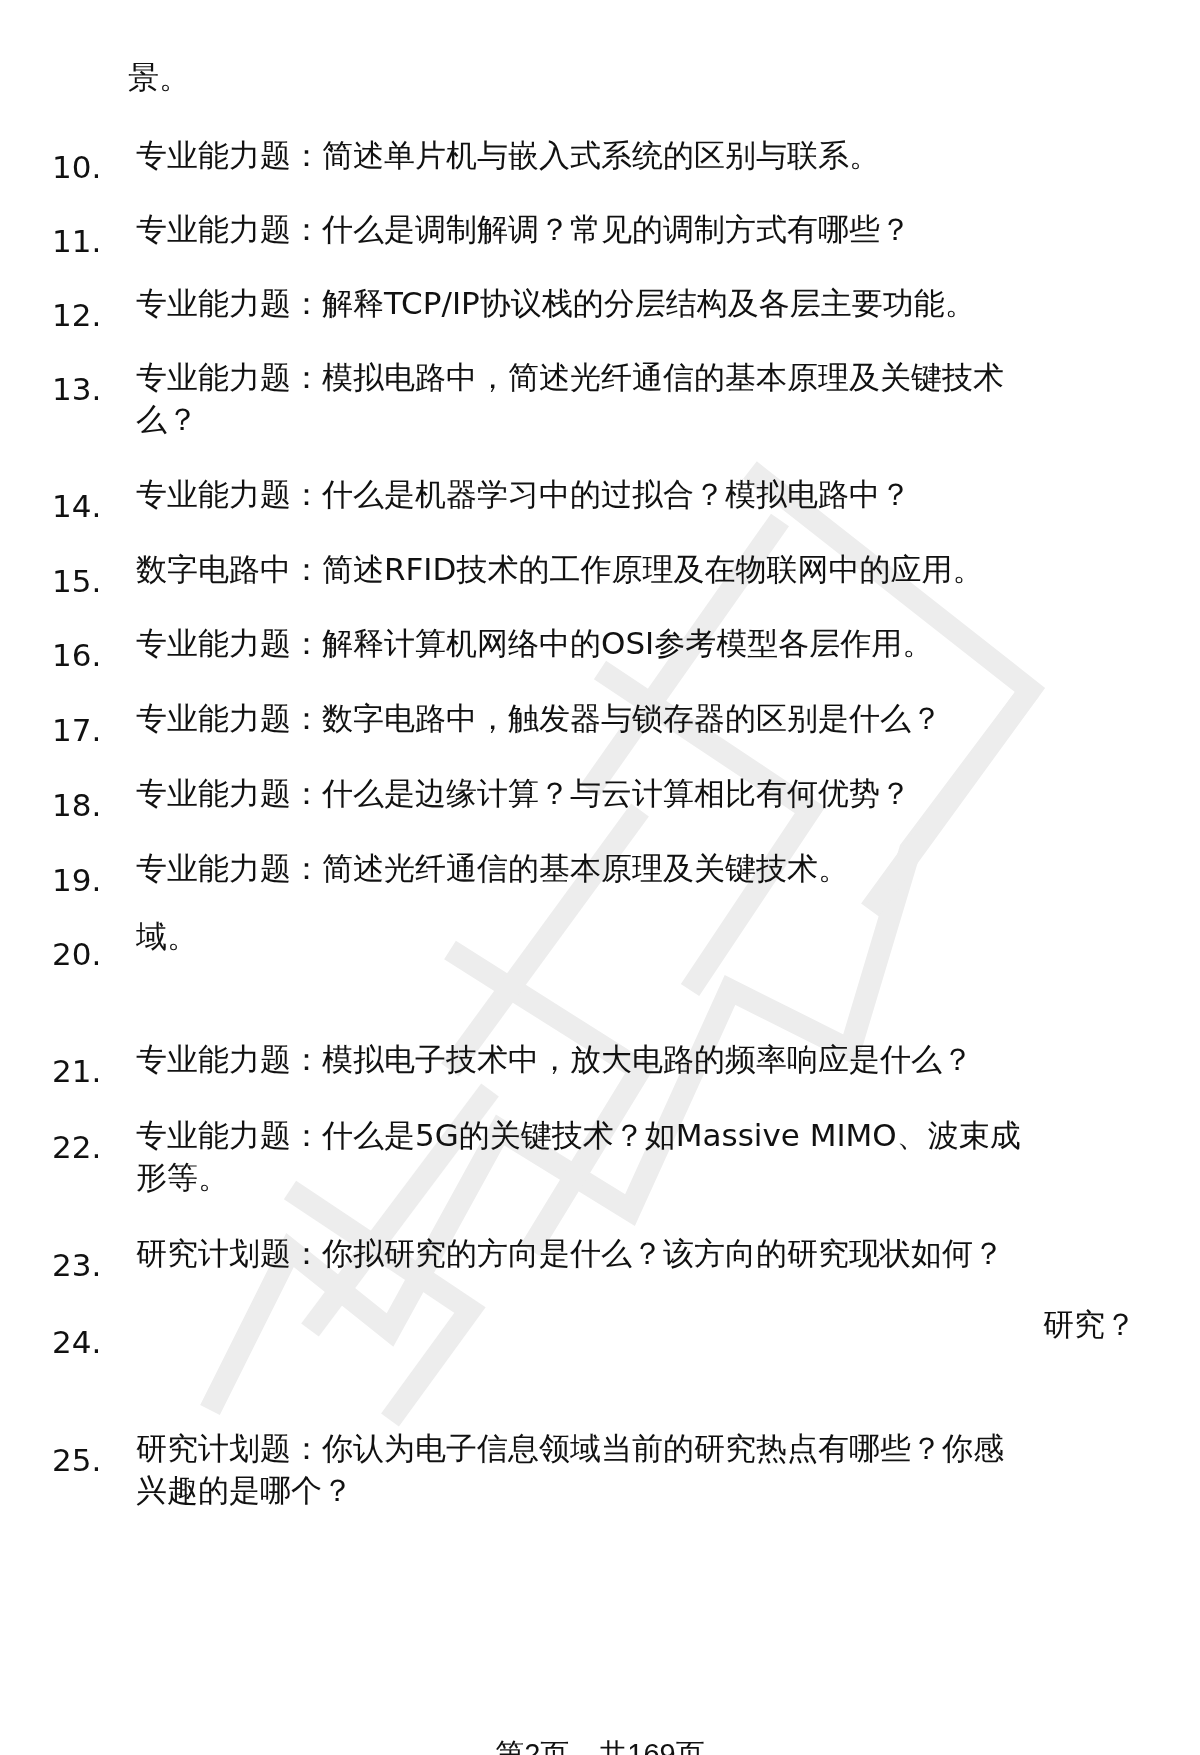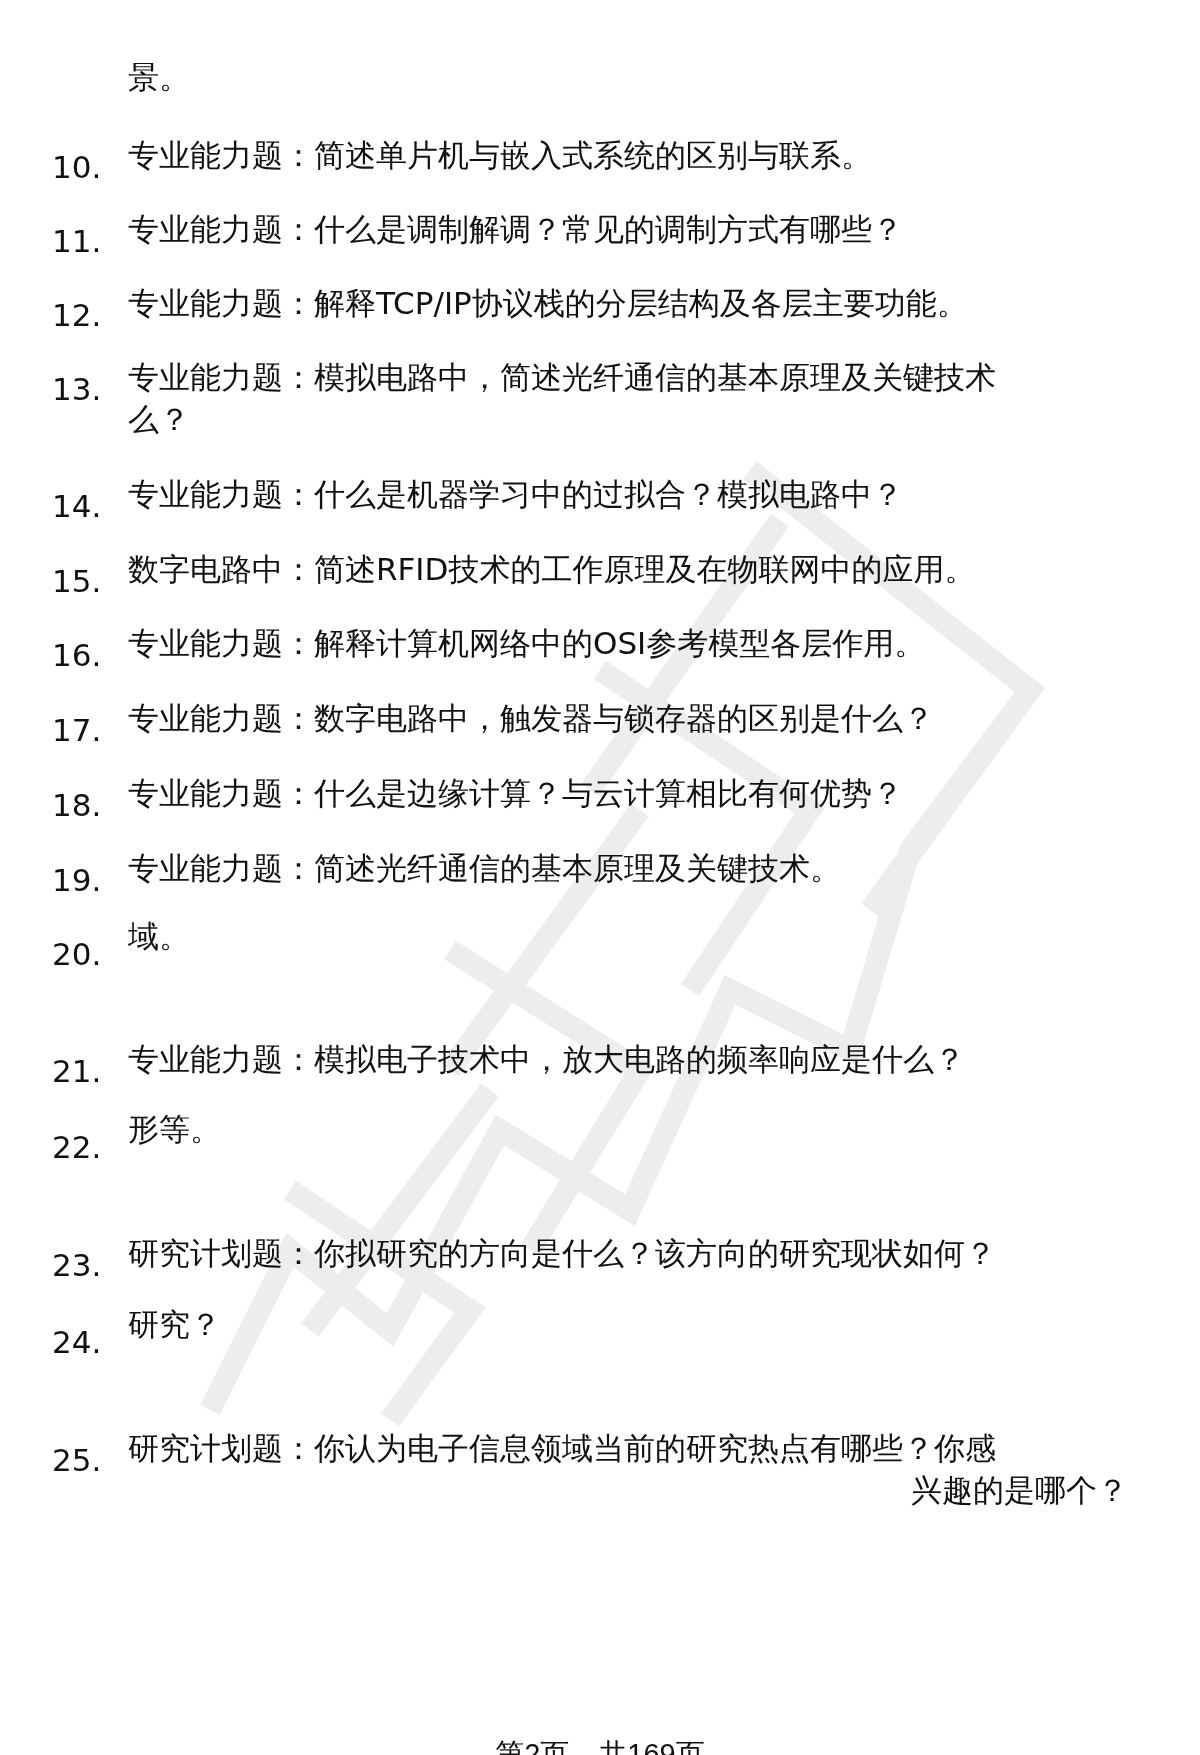--- a/index.html
+++ b/index.html
@@ -48,21 +48,21 @@
     }
     .item .num {
       position: absolute;
       left: 0;
       top: 12px;
       width: 76px;
       white-space: nowrap;
     }
     .item .body {
       position: absolute;
-      left: 76px;
+      left: 84px;
       top: 0;
       width: 1000px;
     }
     .item .line {
       display: block;
       white-space: nowrap;
       height: 48px;
     }
     .footer {
       position: absolute;
@@ -176,41 +176,42 @@
   <div class="item" style="top:1035px;">
     <span class="num">21.</span>
     <span class="body">
       <span class="line">专业能力题：模拟电子技术中，放大电路的频率响应是什么？</span>
     </span>
   </div>
 
   <div class="item" style="top:1111px;">
     <span class="num">22.</span>
     <span class="body">
+      <span class="line">专业能力题：什么是5G的关键技术？如Massive MIMO、波束成</span>
       <span class="line" style="margin-top:-6px;">形等。</span>
     </span>
   </div>
 
   <div class="item" style="top:1229px;">
     <span class="num">23.</span>
     <span class="body">
       <span class="line">研究计划题：你拟研究的方向是什么？该方向的研究现状如何？</span>
     </span>
   </div>
 
   <div class="item" style="top:1306px;">
     <span class="num">24.</span>
     <span class="body">
-      <span class="line" style="margin-top:-6px;">研究？</span>
+      <span class="line" style="margin-top:-6px;text-align:right;">研究？</span>
     </span>
   </div>
 
   <div class="item" style="top:1424px;">
     <span class="num">25.</span>
     <span class="body">
       <span class="line">研究计划题：你认为电子信息领域当前的研究热点有哪些？你感</span>
-      <span class="line" style="margin-top:-6px;text-align:right;">兴趣的是哪个？</span>
+      <span class="line" style="margin-top:-6px;">兴趣的是哪个？</span>
     </span>
   </div>
 
   <div class="footer">第2页，共169页</div>
 
 </div>
 
 </body></html>

